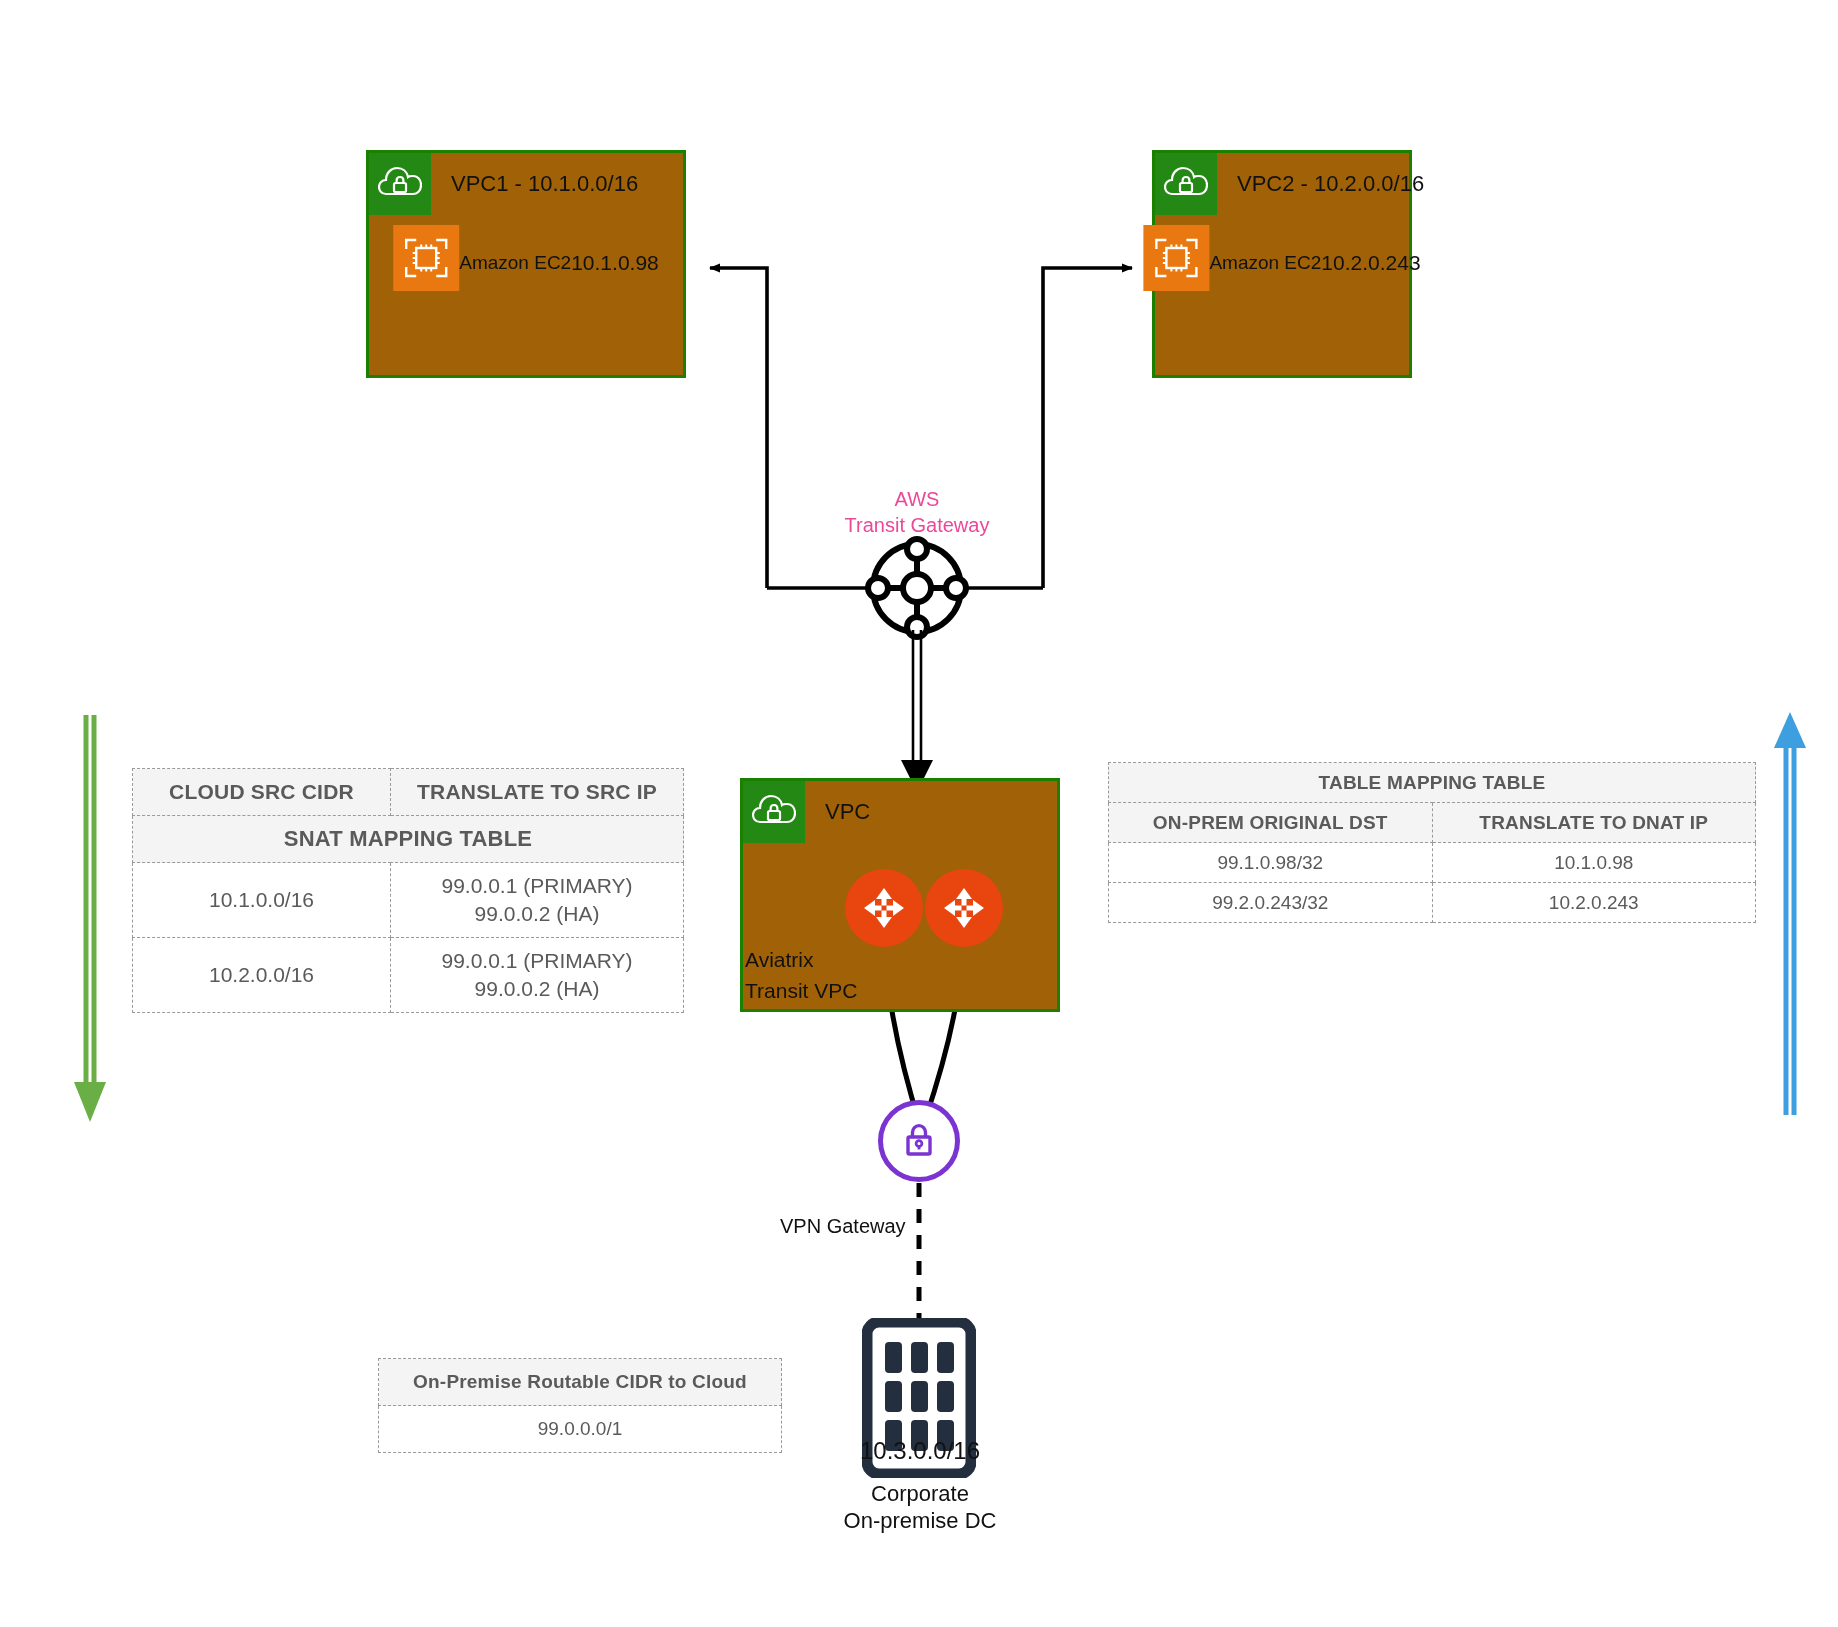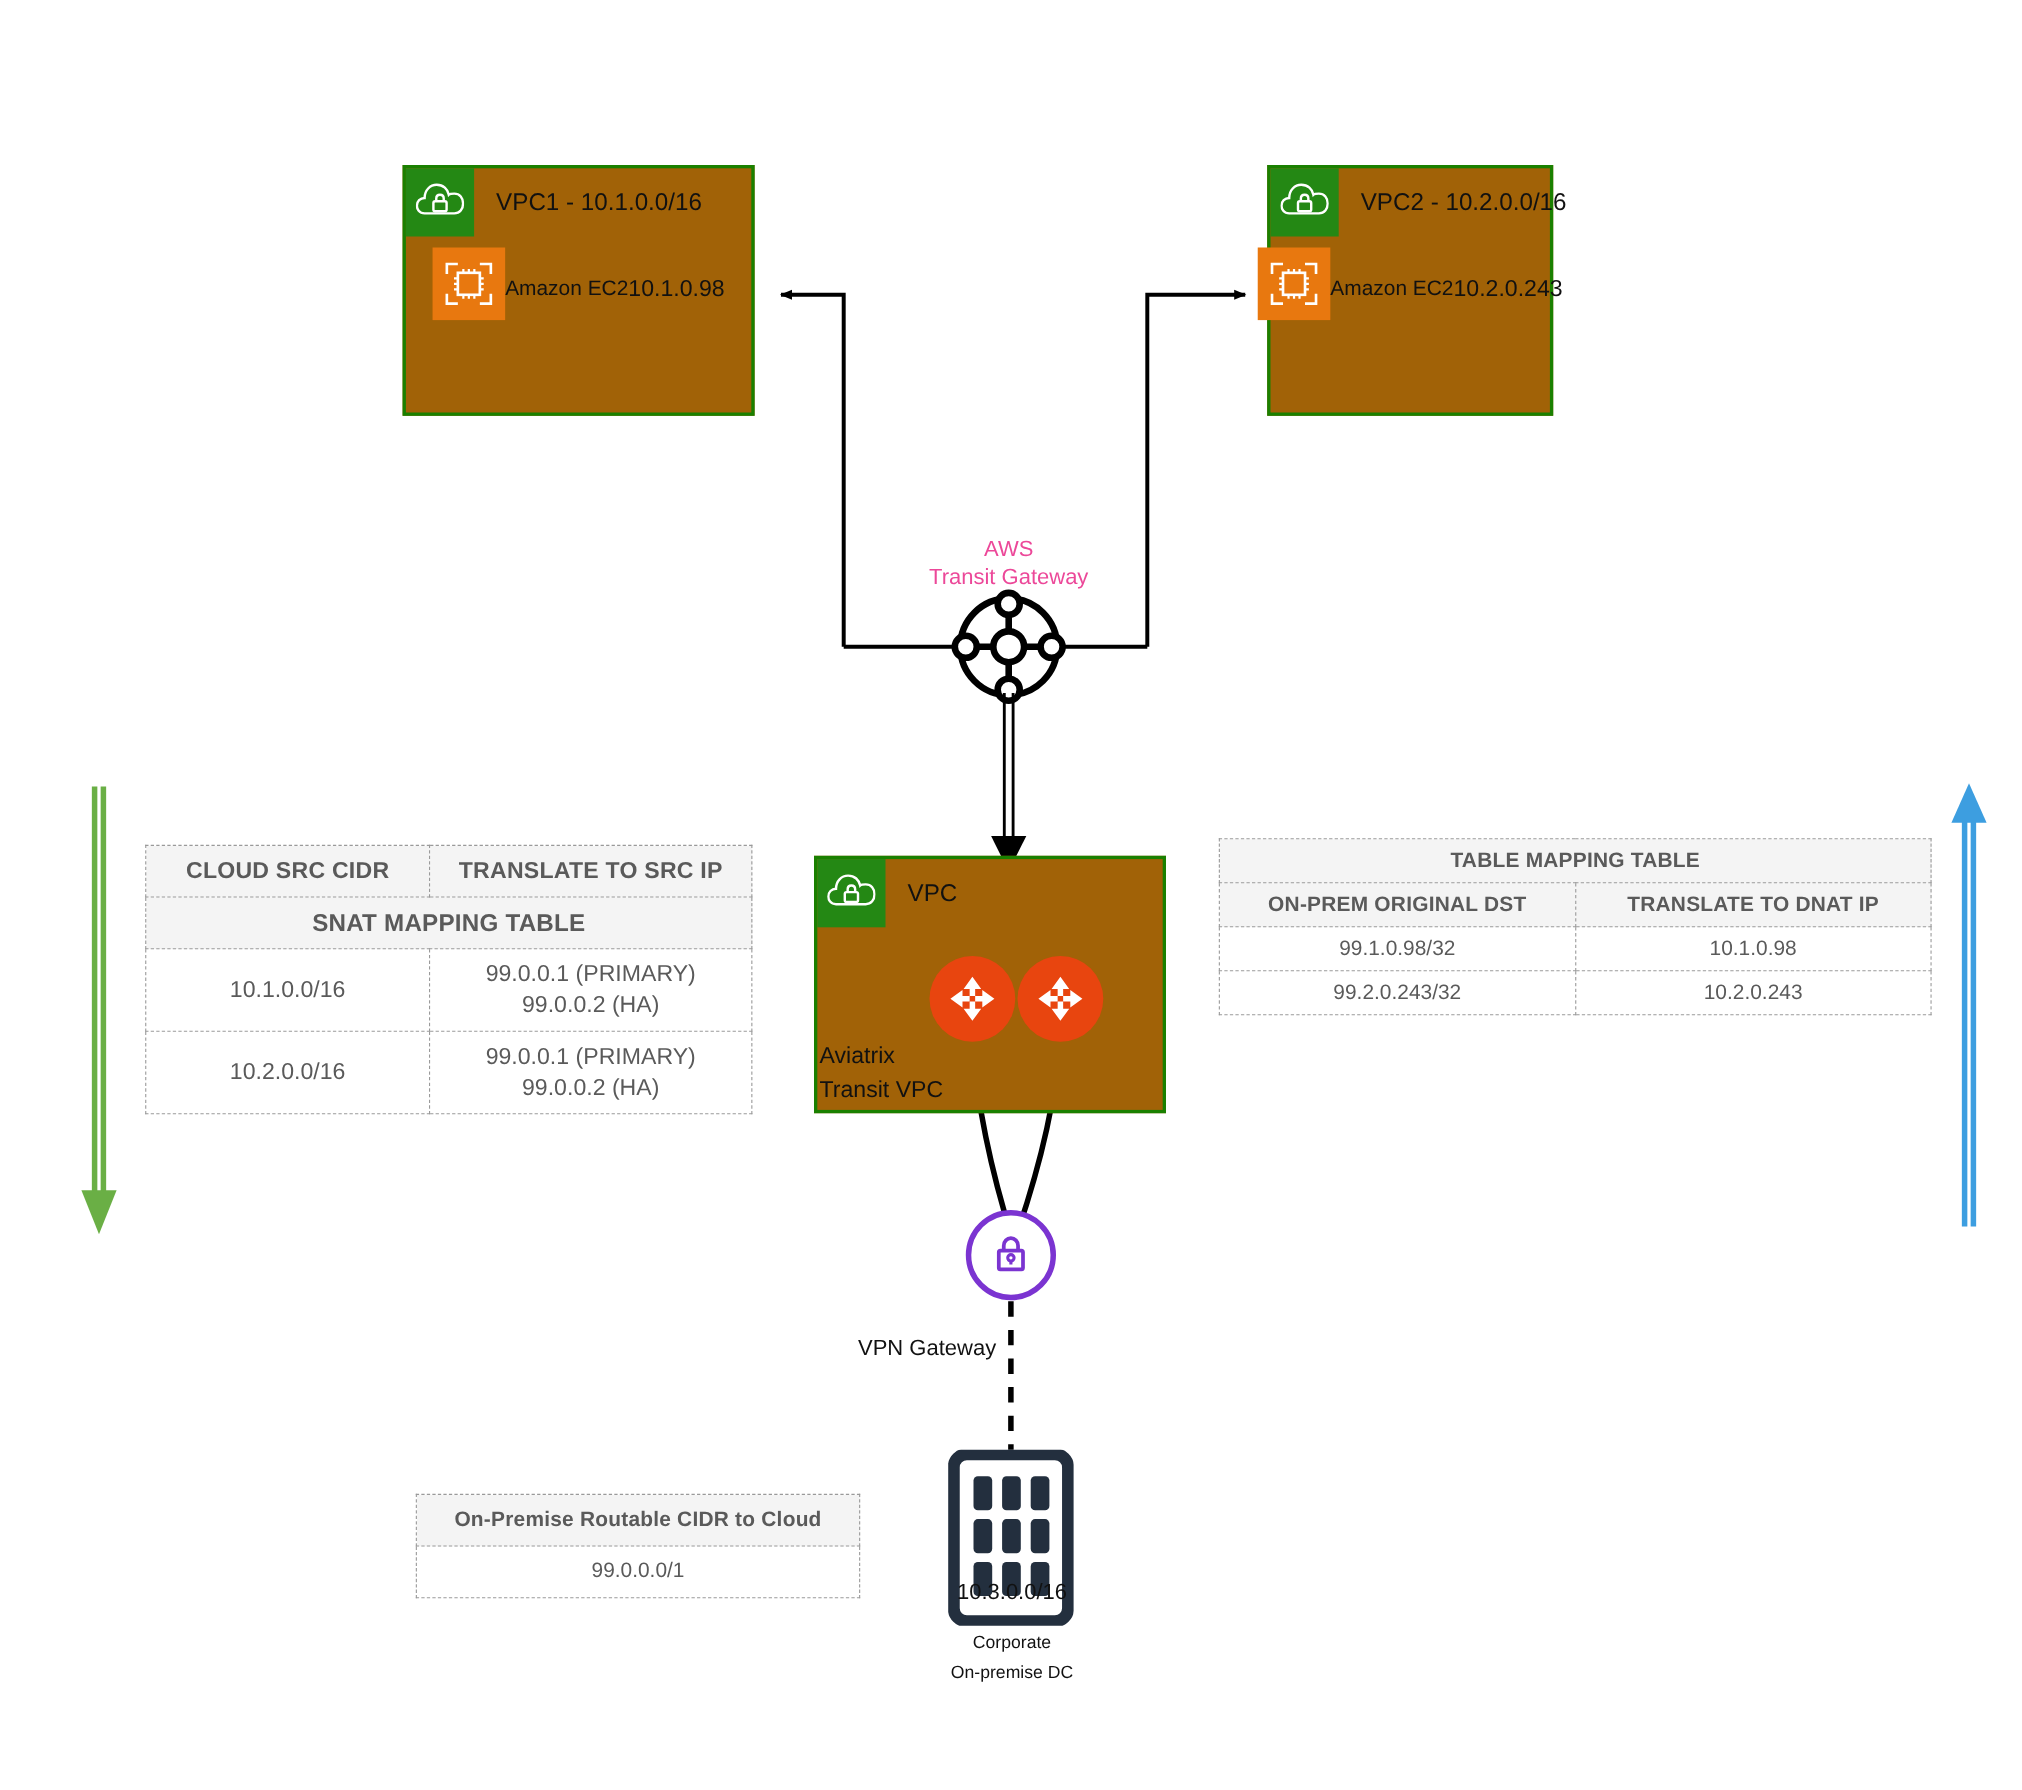--- a/index.html
+++ b/index.html
@@ -125,29 +125,29 @@
     position: absolute;
     font-size: 20px;
     color: #111;
     white-space: nowrap;
     text-align: left;
   }
 
   
   .dc-label {
     position: absolute;
-    font-size: 16px;
+    font-size: 22px;
     line-height: 27px;
     color: #111;
     text-align: center;
     white-space: nowrap;
   }
   .dc-cidr {
     position: absolute;
-    font-size: 20px;
+    font-size: 24px;
     color: #111;
     text-align: center;
     white-space: nowrap;
   }
 
   
   .dtable {
     position: absolute;
     border-collapse: collapse;
     table-layout: fixed;

